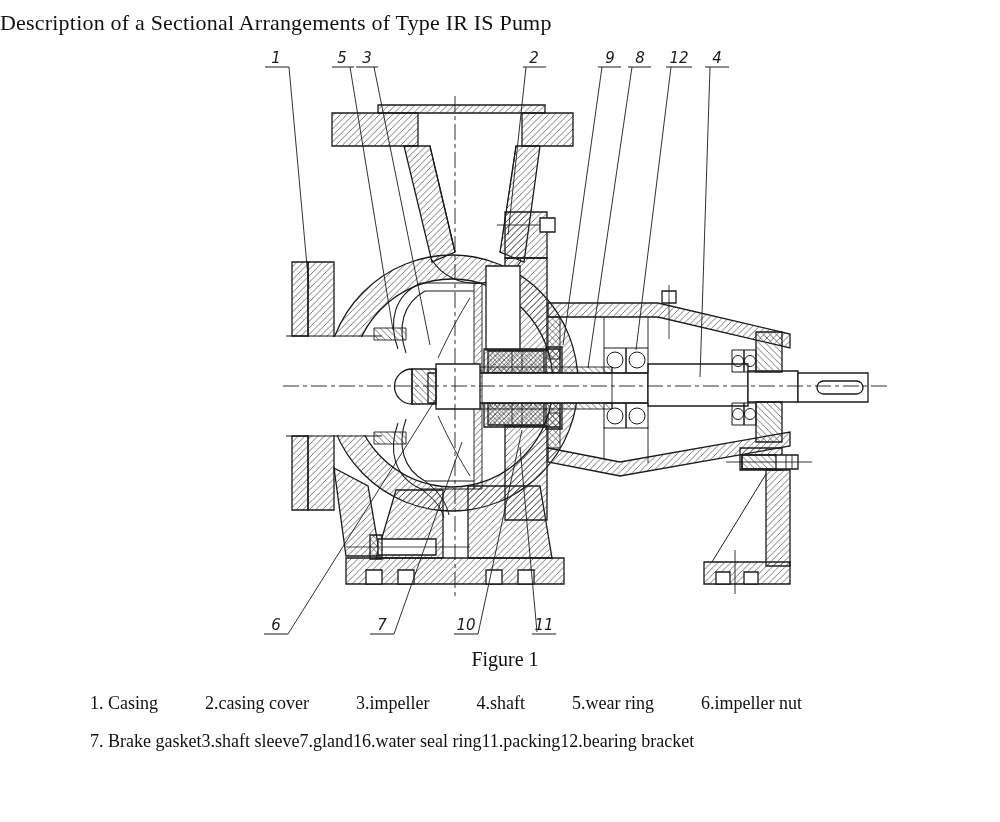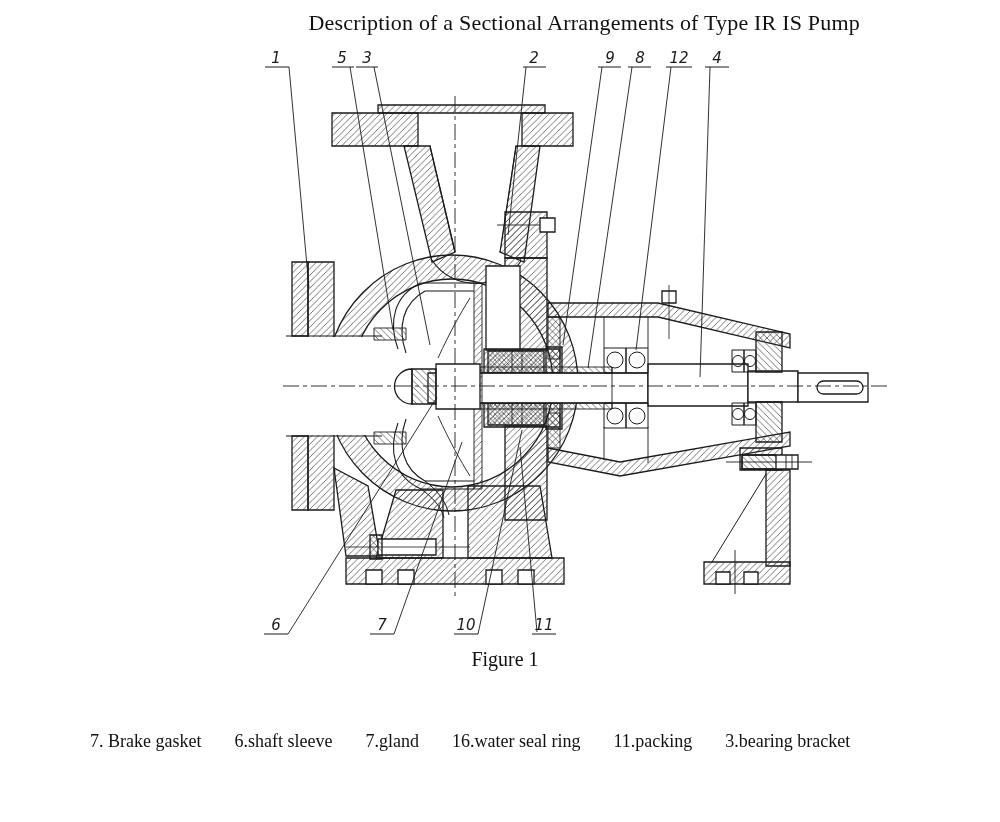--- a/index.html
+++ b/index.html
@@ -1,23 +1,23 @@
 <!DOCTYPE html>
 <html><head>
 <meta charset="utf-8">
 <style>
   html,body{margin:0;padding:0;background:#888;}
   .page{position:relative;width:1000px;height:822px;background:#ffffff;overflow:hidden;
         font-family:"Liberation Serif",serif;color:#111;}
-  .title{position:absolute;top:10px;left:0;width:860px;text-align:right;
+  .title{position:absolute;top:10px;left:0;width:860px;text-align:left;
          font-size:22px;letter-spacing:.2px;}
   .figcap{position:absolute;top:648px;left:0;width:1010px;text-align:center;font-size:20px;}
   .legend-row{position:absolute;left:90px;display:flex;font-size:18px;white-space:nowrap;}
   .legend-row.r1{top:693px;gap:47px;}
-  .legend-row.r2{top:731px;gap:33px;}
+  .legend-row.r2{top:731px;}
   svg{position:absolute;left:0;top:0;}
   svg *{vector-effect:non-scaling-stroke;}
   .callout{font-family:"DejaVu Sans",sans-serif;font-style:italic;font-size:15px;fill:#1b1b1b;}
 </style>
 </head>
 <body>
 
 <div class="page">
 
   <div class="title">Description of a Sectional Arrangements of Type IR IS Pump</div>
@@ -216,22 +216,30 @@
       <text class="callout" x="717" y="63">4</text>
       <text class="callout" x="276" y="630">6</text>
       <text class="callout" x="382" y="630">7</text>
       <text class="callout" x="466" y="630">10</text>
       <text class="callout" x="544" y="630">11</text>
     </g>
   </svg>
 
   <div class="figcap">Figure 1</div>
 
+  <div class="legend-row r1">
+    <span>1. Casing</span>
+    <span>2.casing cover</span>
+    <span>3.impeller</span>
+    <span>4.shaft</span>
+    <span>5.wear ring</span>
+    <span>6.impeller nut</span>
+  </div>
   <div class="legend-row r2">
     <span>7. Brake gasket</span>
-    <span>6.shaft sleeve</span>
+    <span>3.shaft sleeve</span>
     <span>7.gland</span>
     <span>16.water seal ring</span>
     <span>11.packing</span>
-    <span>3.bearing bracket</span>
+    <span>12.bearing bracket</span>
   </div>
 
 </div>
 
 </body></html>

